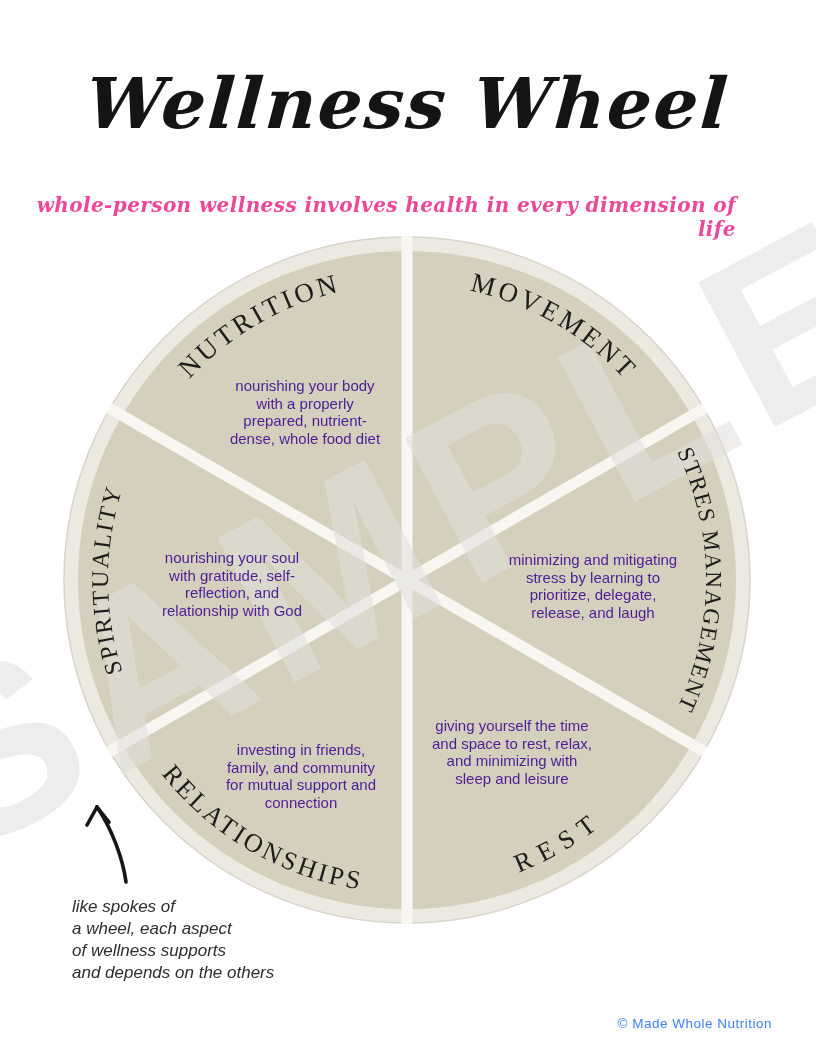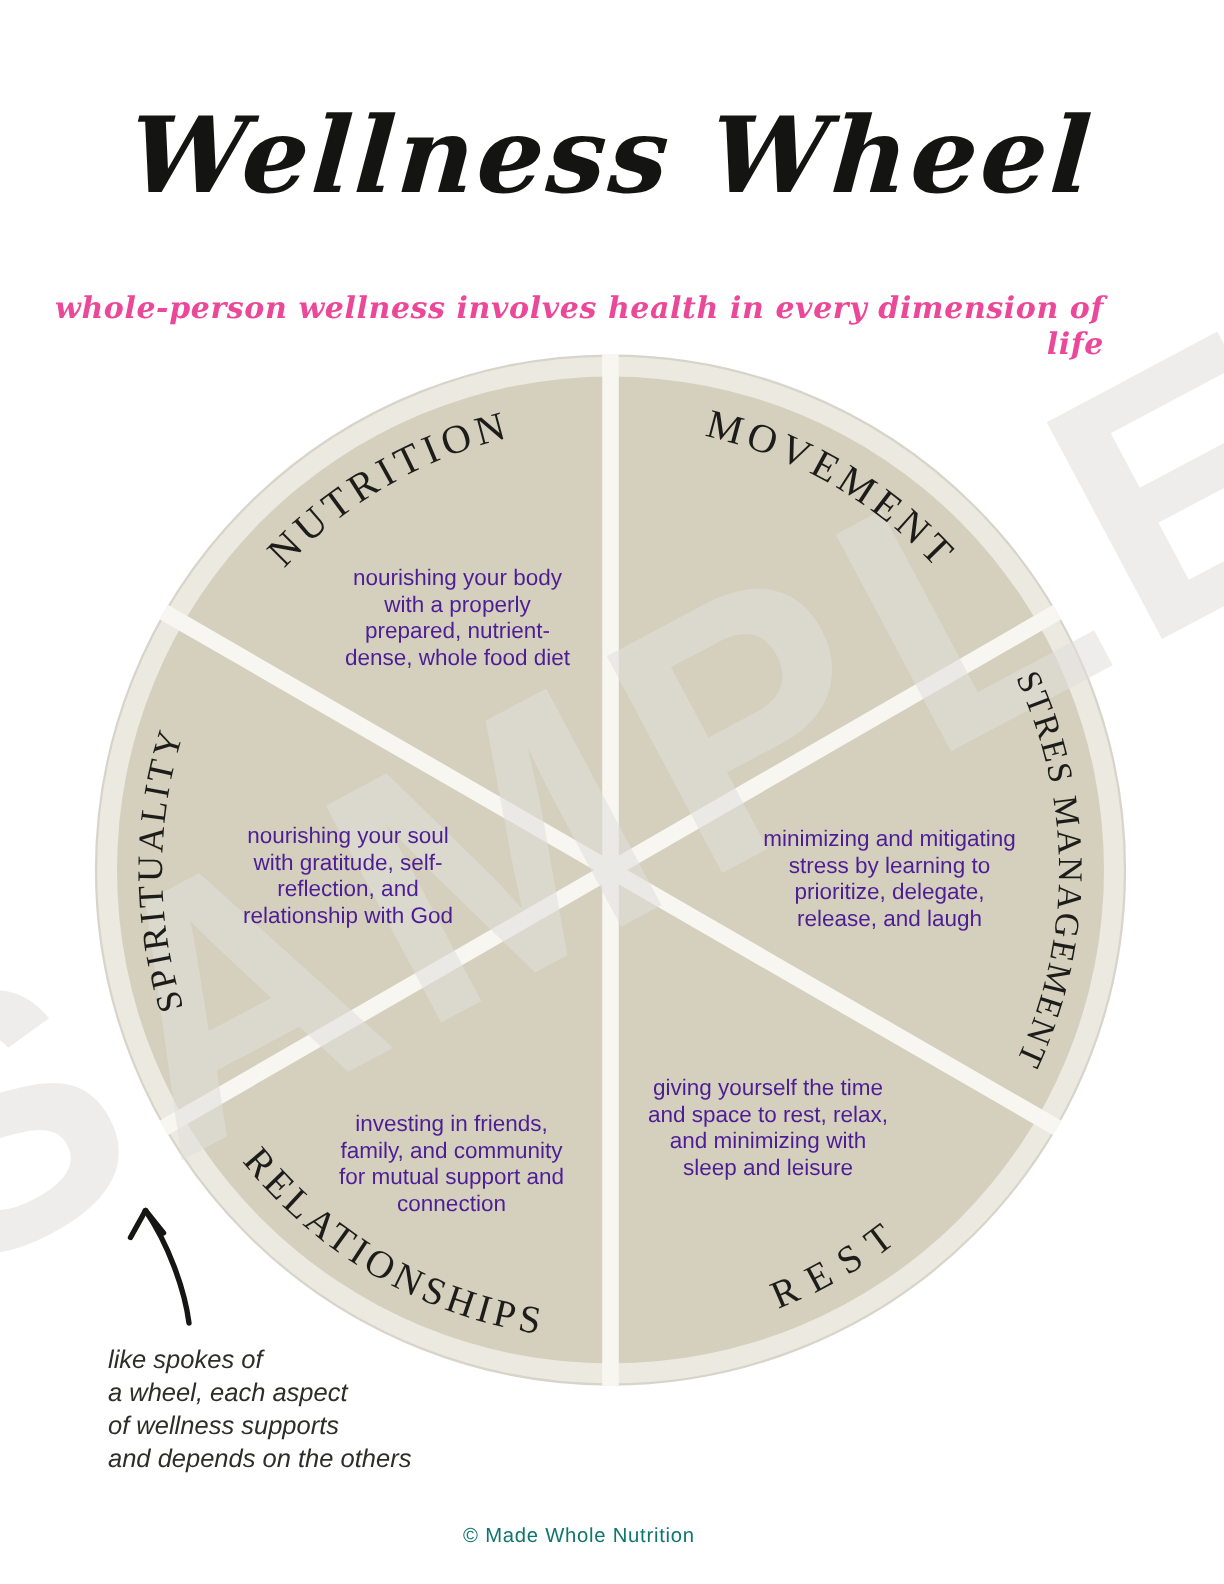--- a/index.html
+++ b/index.html
@@ -109,25 +109,25 @@
     white-space: pre-line;
     color: #2d2d2a;
     z-index: 5;
     margin-left: 12px;
   }
 
   
   .footer {
     position: absolute;
     top: 1016px; left: 0; width: 772px;
-    text-align: center;
+    text-align: right;
     font-family: "Liberation Sans", sans-serif;
     font-size: 13.5px;
     letter-spacing: 0.5px;
-    color: #0f766e;
+    color: #3b82f6;
     z-index: 5;
   }
 </style>
 </head>
 <body>
 
 <div class="page">
 
   <div class="title">Wellness Wheel</div>
   <div class="subtitle">whole-person wellness involves health in every dimension of life</div>

